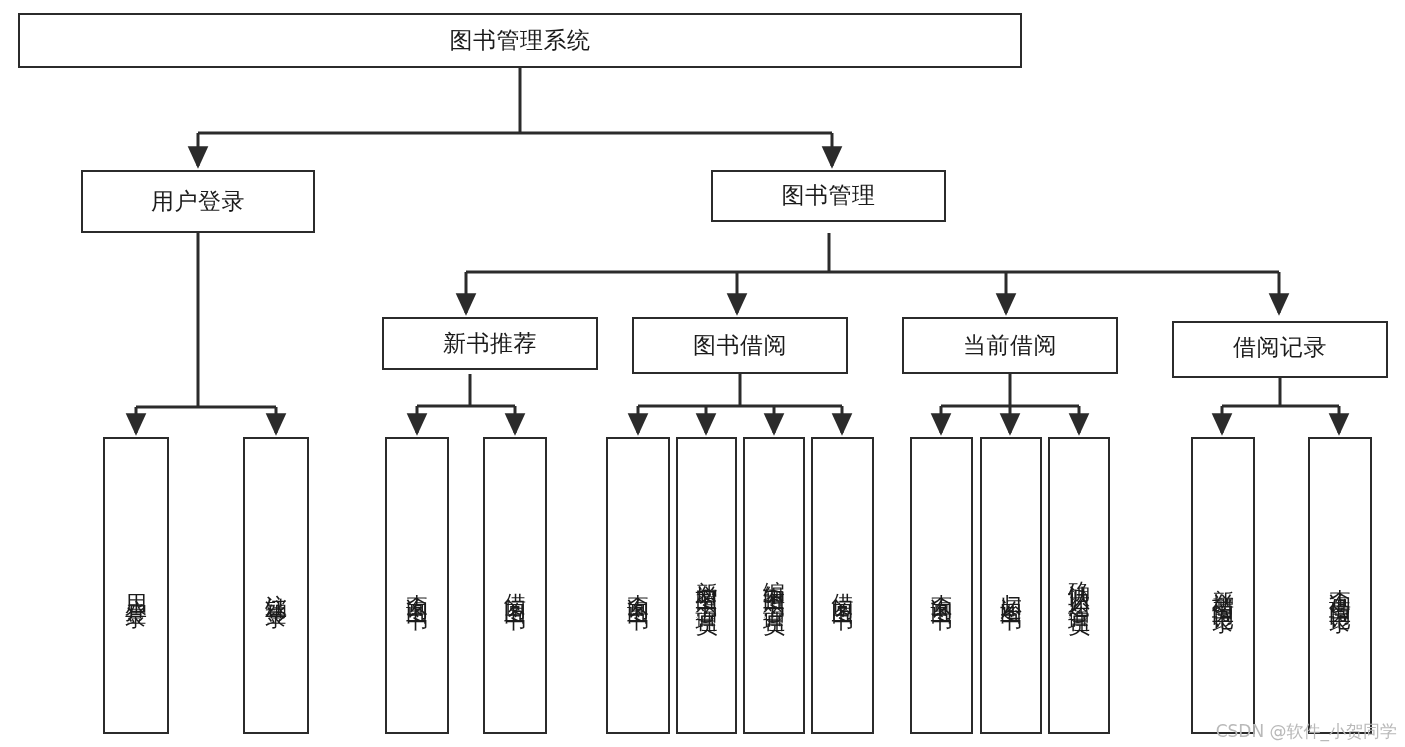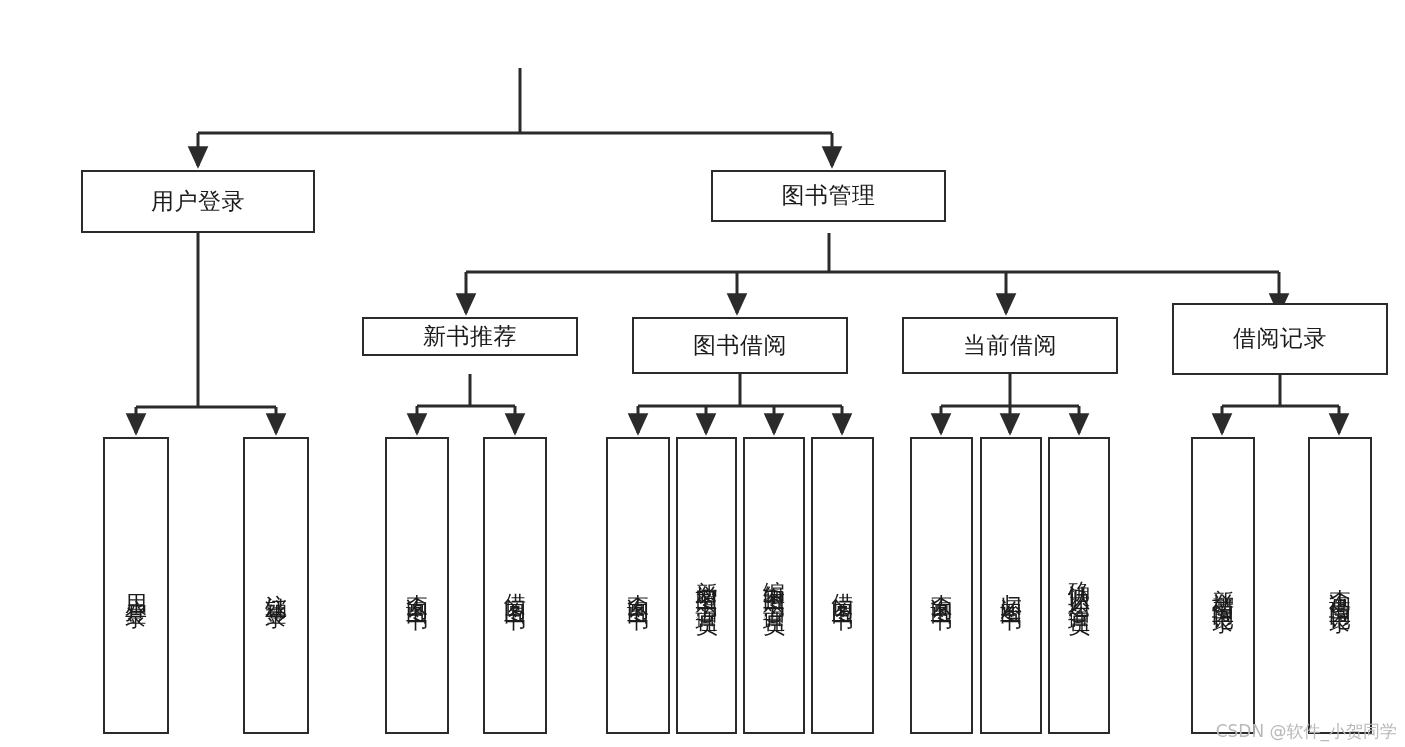--- a/index.html
+++ b/index.html
@@ -130,42 +130,45 @@
       <path d="M 1010 406 L 1010 433" marker-end="url(#arrow)"></path>
       <path d="M 1079 406 L 1079 433" marker-end="url(#arrow)"></path>
 
       <path d="M 1280 374 L 1280 406"></path>
       <path d="M 1222 406 L 1339 406"></path>
       <path d="M 1222 406 L 1222 433" marker-end="url(#arrow)"></path>
       <path d="M 1339 406 L 1339 433" marker-end="url(#arrow)"></path>
     </g>
   </svg>
 
+  <div class="node root h" style="left:18px; top:13px; width:1004px; height:55px;">
+    <span class="label">图书管理系统</span>
+  </div>
 
   <div class="node h" style="left:81px; top:170px; width:234px; height:63px;">
     <span class="label">用户登录</span>
   </div>
 
   <div class="node h" style="left:711px; top:170px; width:235px; height:52px;">
     <span class="label">图书管理</span>
   </div>
 
-  <div class="node h" style="left:362px; top:317px; width:216px; height:39px;">
+  <div class="node h" style="left:382px; top:317px; width:216px; height:53px;">
     <span class="label">新书推荐</span>
   </div>
 
   <div class="node h" style="left:632px; top:317px; width:216px; height:57px;">
     <span class="label">图书借阅</span>
   </div>
 
   <div class="node h" style="left:902px; top:317px; width:216px; height:57px;">
     <span class="label">当前借阅</span>
   </div>
 
-  <div class="node h" style="left:1172px; top:303px; width:216px; height:72px;">
+  <div class="node h" style="left:1172px; top:321px; width:216px; height:57px;font-family:Liberation Mono, monospace;">
     <span class="label">借阅记录</span>
   </div>
 
   <div class="node v mid" style="left:103px; top:437px; width:66px; height:297px;">
     <span class="label" style="margin-top: 131px;">用户登录</span>
   </div>
 
   <div class="node v mid" style="left:243px; top:437px; width:66px; height:297px;">
     <span class="label" style="margin-top: 131px;">注销登录</span>
   </div>

